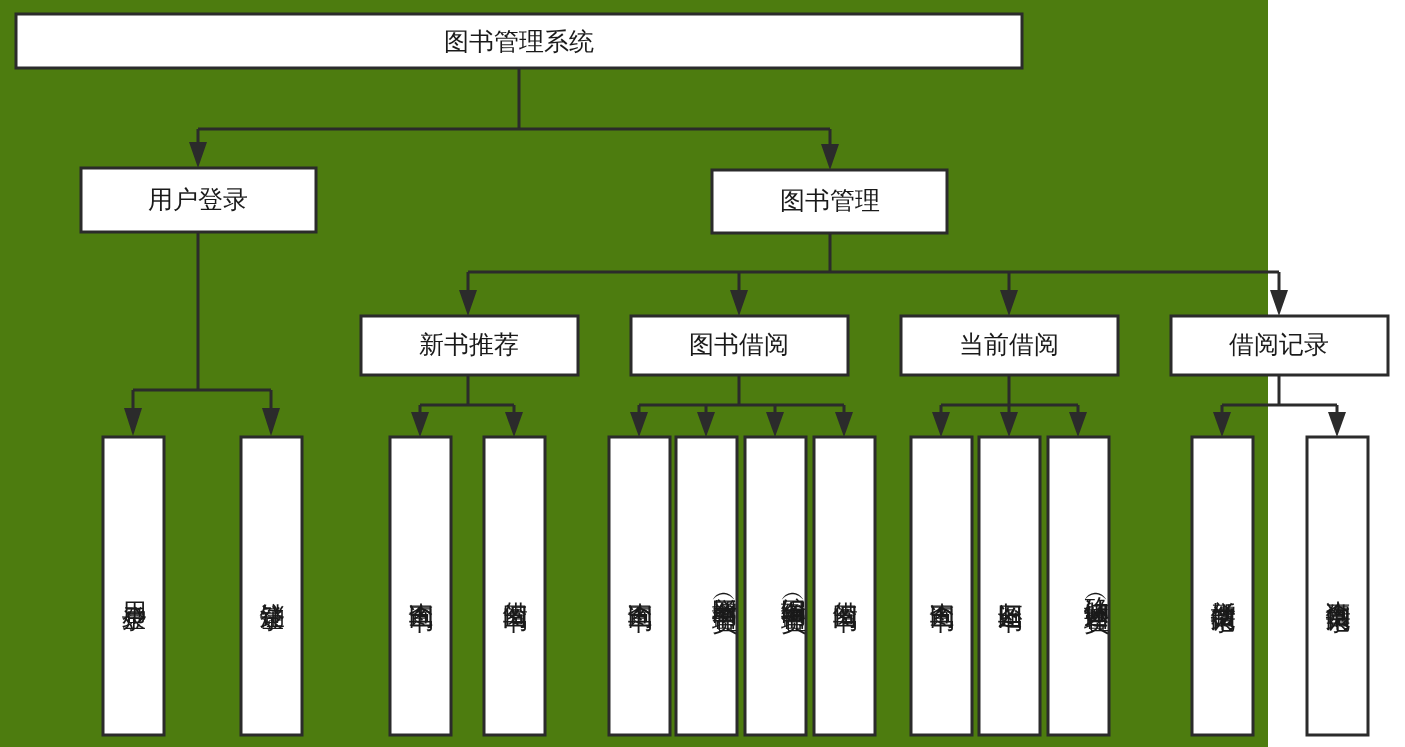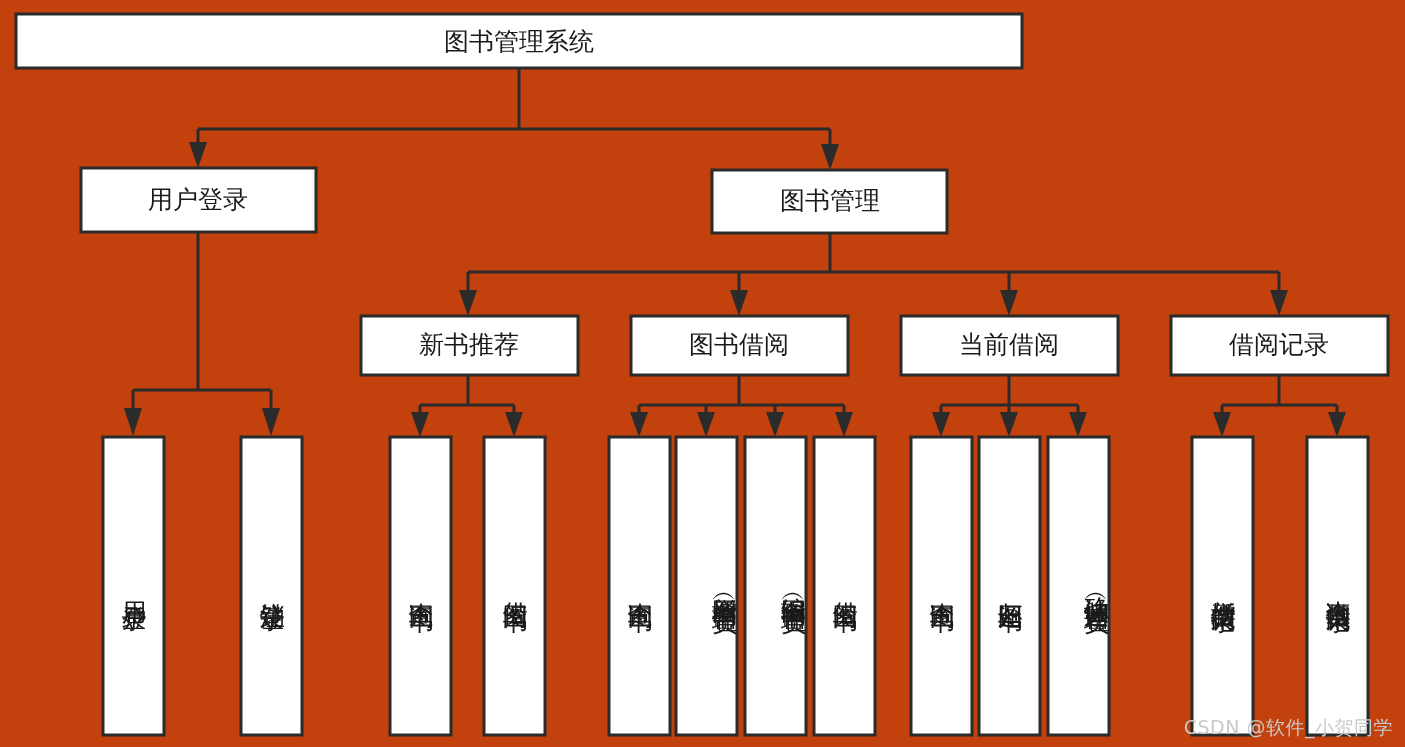--- a/index.html
+++ b/index.html
@@ -9,23 +9,23 @@
     background: #ffffff;
   }
   body {
     width: 1405px;
     height: 747px;
     overflow: hidden;
     font-family: "DejaVu Sans", "Liberation Sans", sans-serif;
   }
   #diagram-root {
     position: relative;
-    width: 1405px;
+    width: 1268px;
     height: 747px;
-    background: #c2410c;
+    background: #4d7c0f;
   }
   svg.diagram {
     position: absolute;
     top: 0;
     left: 0;
     width: 1405px;
     height: 747px;
     display: block;
   }
   .node-box {
@@ -208,14 +208,13 @@
   <div class="node-label-v" style="left:745px; top:441px; width:61px; height:290px; align-items:flex-start;">编辑图书（管理员）</div>
   <div class="node-label-v" style="left:814px; top:437px; width:61px; height:298px;">借阅图书</div>
 
   <div class="node-label-v" style="left:911px; top:437px; width:61px; height:298px;">查询图书</div>
   <div class="node-label-v" style="left:979px; top:437px; width:61px; height:298px;">归还图书</div>
   <div class="node-label-v" style="left:1048px; top:441px; width:61px; height:290px; align-items:flex-start;">确认归还（管理员）</div>
 
   <div class="node-label-v" style="left:1192px; top:437px; width:61px; height:298px;">新增借阅记录</div>
   <div class="node-label-v" style="left:1307px; top:437px; width:61px; height:298px;">查询借阅记录</div>
 
-  <div class="watermark">CSDN @软件_小贺同学</div>
 </div>
 
 </body></html>

